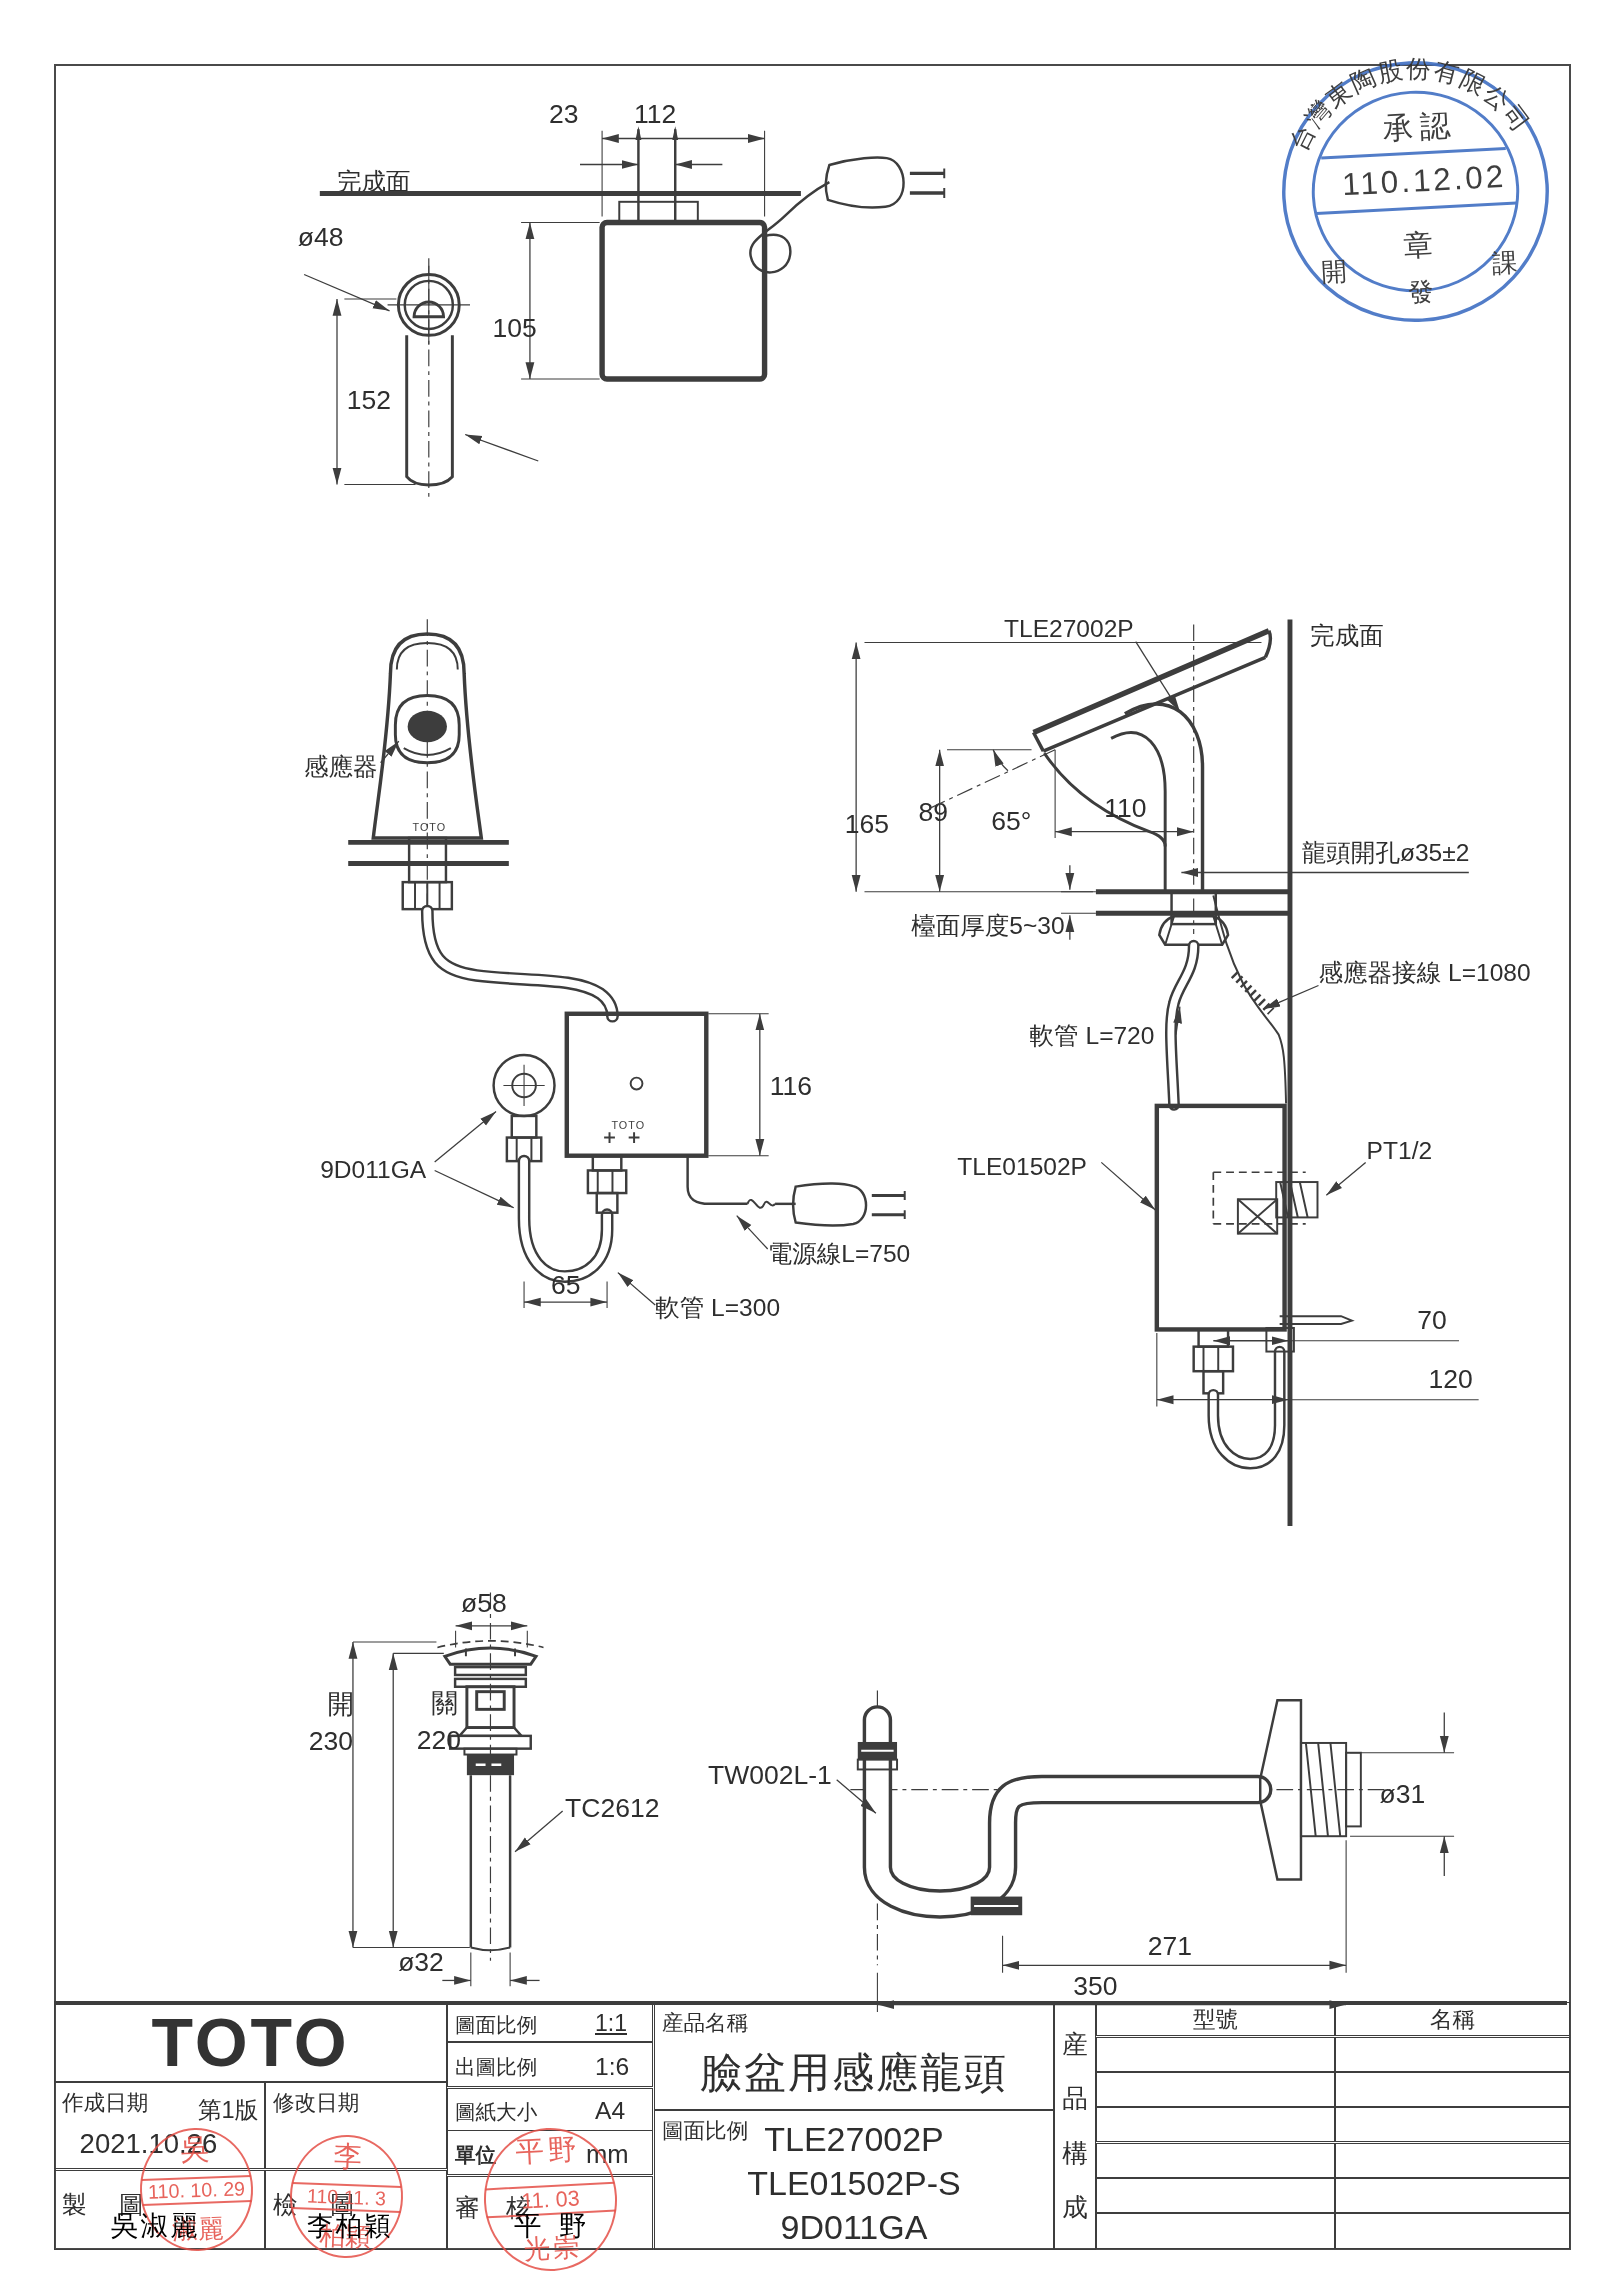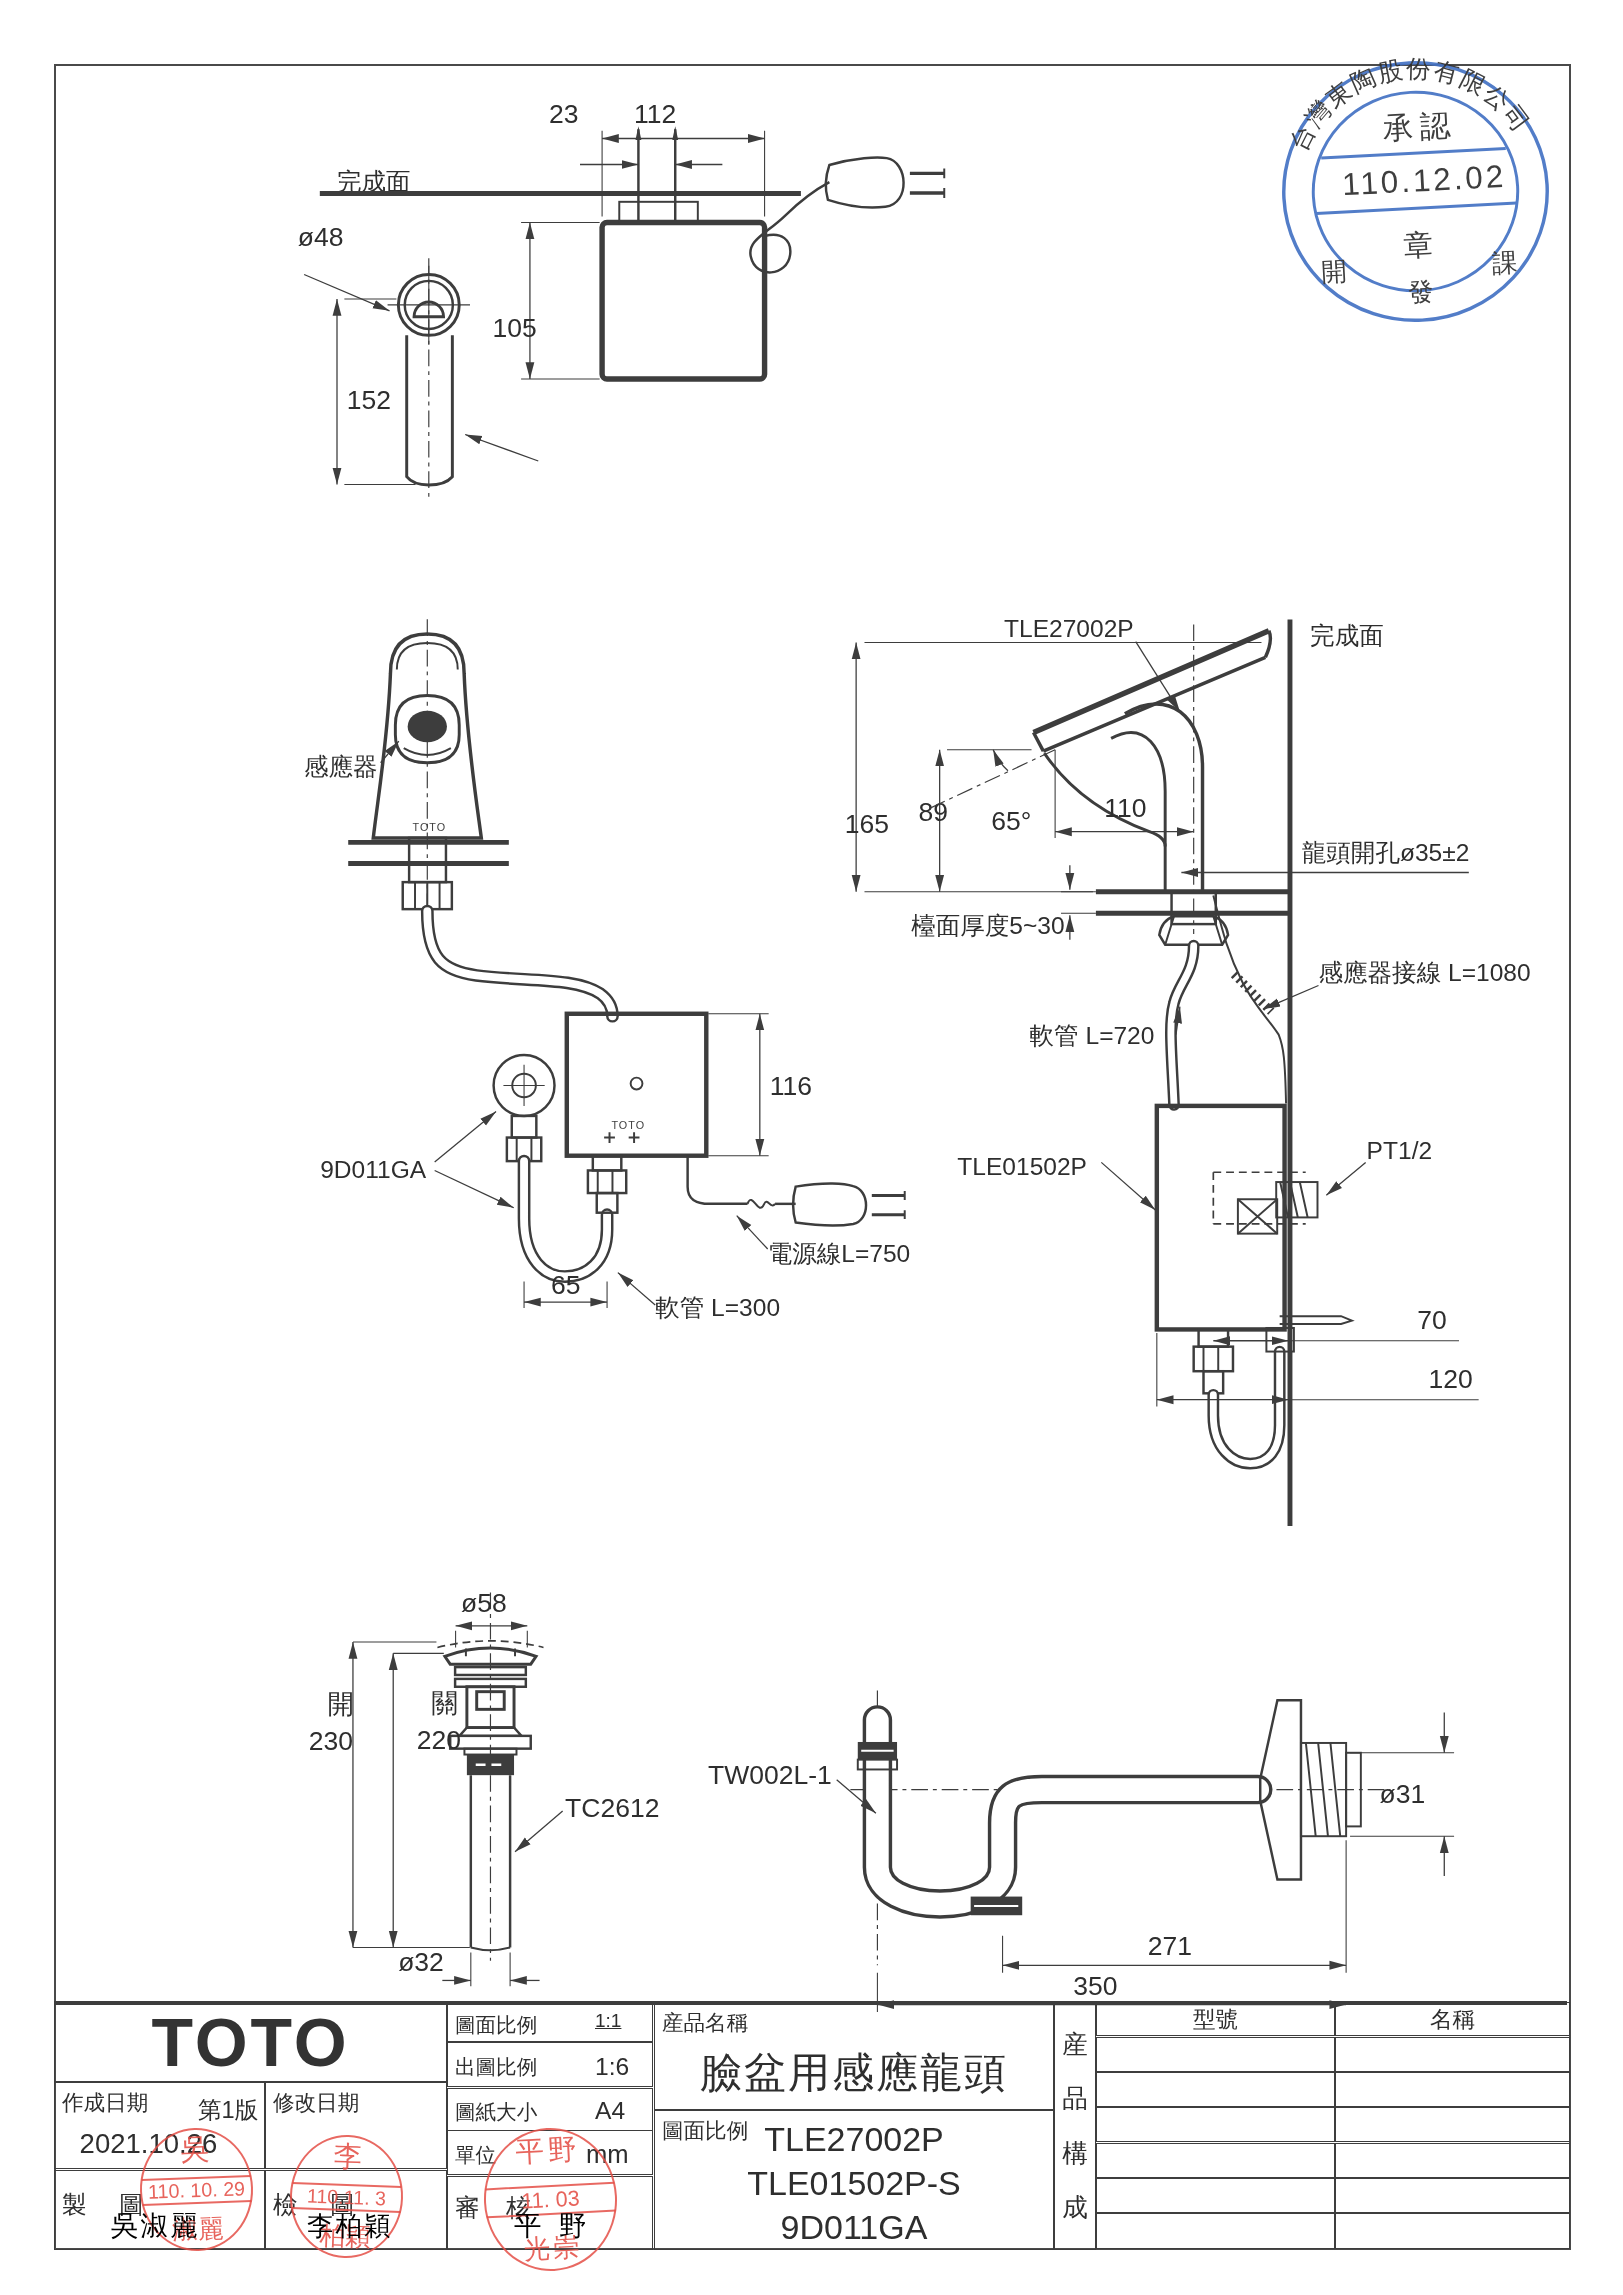--- a/index.html
+++ b/index.html
@@ -401,32 +401,32 @@
   </div>
   <div class="cell" style="left:54px;top:2170px;width:211px;height:80px;">
     <span class="abs" style="left:6.9px;top:16.7px;font-size:24.6px;letter-spacing:12.8px;">製 圖</span>
   </div>
   <div class="cell" style="left:265px;top:2170px;width:182px;height:80px;">
     <span class="abs" style="left:6.9px;top:16.7px;font-size:24.6px;letter-spacing:12.8px;">檢 圖</span>
   </div>
 
   <div class="cell" style="left:447px;top:2002px;width:206px;height:40px;">
     <span class="abs" style="left:6.9px;top:7.9px;font-size:20.6px;">圖面比例</span>
-    <span class="abs" style="left:147px;top:6.9px;font-size:19px;text-decoration:underline;">1:1</span>
+    <span class="abs" style="left:147px;top:6.9px;font-size:23px;text-decoration:underline;">1:1</span>
   </div>
   <div class="cell" style="left:447px;top:2042px;width:206px;height:45px;">
     <span class="abs" style="left:6.9px;top:9.8px;font-size:20.6px;">出圖比例</span>
     <span class="abs" style="left:147px;top:9.8px;font-size:24.6px;">1:6</span>
   </div>
   <div class="cell" style="left:447px;top:2088px;width:206px;height:43px;">
     <span class="abs" style="left:6.9px;top:8.8px;font-size:20.6px;">圖紙大小</span>
     <span class="abs" style="left:147px;top:7.9px;font-size:24.6px;">A4</span>
   </div>
   <div class="cell" style="left:447px;top:2130px;width:206px;height:45px;">
-    <span class="abs" style="left:6.9px;top:9.8px;font-size:20.6px;">單位</span>
+    <span class="abs" style="left:6.9px;top:9.8px;font-size:20.6px;font-weight:bold;">單位</span>
     <span class="abs" style="left:138px;top:8.8px;font-size:25.6px;">mm</span>
   </div>
   <div class="cell" style="left:447px;top:2176px;width:206px;height:74px;">
     <span class="abs" style="left:6.9px;top:13.8px;font-size:24.6px;letter-spacing:9.8px;">審 核</span>
   </div>
 
   <div class="cell" style="left:654px;top:2002px;width:400px;height:108px;">
     <span class="abs" style="left:6.9px;top:4.9px;font-size:21.6px;">産品名稱</span>
     <span class="abs" style="left:0;top:42px;width:100%;text-align:center;font-size:42px;letter-spacing:2px;">臉盆用感應龍頭</span>
   </div>

